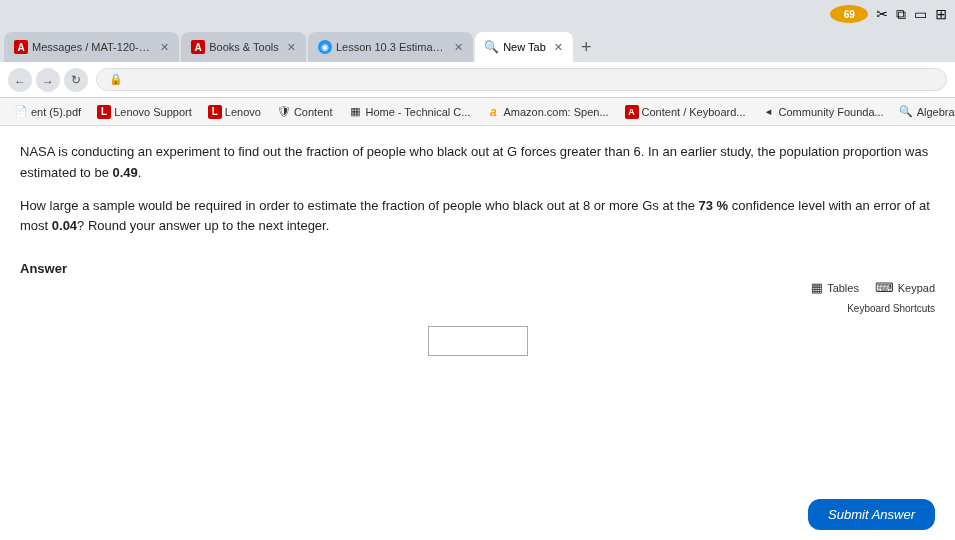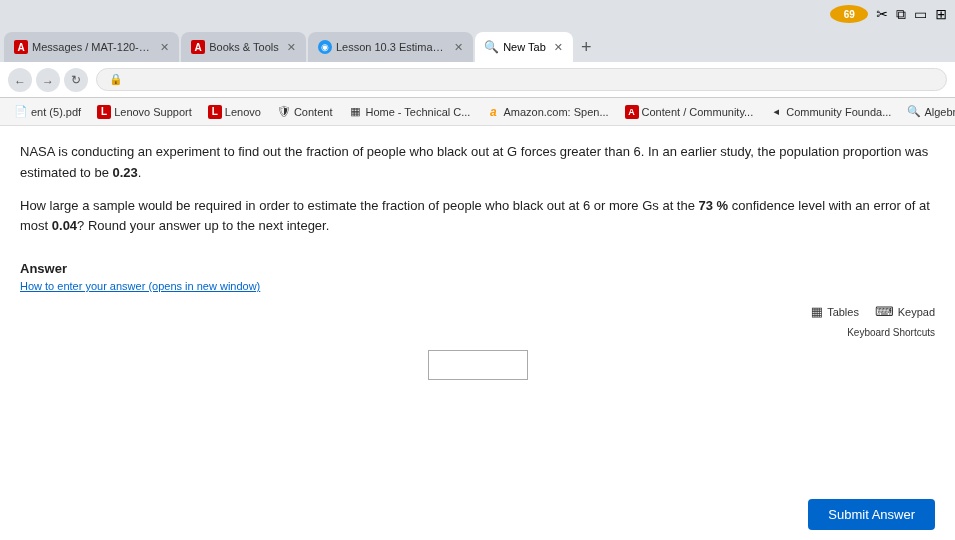--- a/index.html
+++ b/index.html
@@ -272,23 +272,24 @@
       position: absolute;
       bottom: 10px;
       right: 20px;
     }
 
     .submit-btn {
       background: #0066cc;
       color: white;
       border: none;
       padding: 8px 20px;
-      border-radius: 4px;
+      border-radius: 12px;
       font-size: 13px;
       cursor: pointer;
+      font-style: italic;
     }
 
     
     .icon-a {
       background: #cc0000;
       color: white;
       font-size: 10px;
       font-weight: bold;
       border-radius: 2px;
       width: 14px;
@@ -400,46 +401,45 @@
       <span>Home - Technical C...</span>
     </div>
     <div class="bookmark-item">
       <span class="bm-icon" style="font-style:italic;color:#ff9900;font-weight:bold;font-size:12px;">a</span>
       <span>Amazon.com: Spen...</span>
     </div>
     <div class="bookmark-item">
       <span class="bm-icon">
         <div class="icon-a" style="width:14px;height:14px;font-size:9px;">A</div>
       </span>
-      <span>Content / Community...</span>
+      <span>Content / Keyboard...</span>
     </div>
     <div class="bookmark-item">
       <span class="bm-icon">◂</span>
       <span>Community Founda...</span>
     </div>
     <div class="bookmark-item">
       <span class="bm-icon">🔍</span>
       <span>Algebra For Beginn...</span>
     </div>
   </div>
 </div>
 
 <div class="page-content">
 
   <p class="question-text">
-    <span>NASA is conducting an experiment to find out the fraction of people who black out at G forces greater than 6. In an earlier study, the population proportion was estimated to be </span><strong>0.23</strong><span>.</span>
+    <span>NASA is conducting an experiment to find out the fraction of people who black out at G forces greater than 6. In an earlier study, the population proportion was estimated to be </span><strong>0.49</strong><span>.</span>
   </p>
 
   <p class="question-text">
-    <span>How large a sample would be required in order to estimate the fraction of people who black out at 6 or more Gs at the </span><strong>73 %</strong><span> confidence level with an error of at most </span><strong>0.04</strong><span>? Round your answer up to the next integer.</span>
+    <span>How large a sample would be required in order to estimate the fraction of people who black out at 8 or more Gs at the </span><strong>73 %</strong><span> confidence level with an error of at most </span><strong>0.04</strong><span>? Round your answer up to the next integer.</span>
   </p>
 
   <div class="answer-section">
     <div class="answer-label">Answer</div>
-    <div class="answer-hint">How to enter your answer (opens in new window)</div>
 
     <div class="answer-tools">
       <button class="tool-btn">
         <span class="tool-icon">▦</span>
         <span>Tables</span>
       </button>
       <button class="tool-btn">
         <span class="tool-icon">⌨</span>
         <span>Keypad</span>
       </button>

